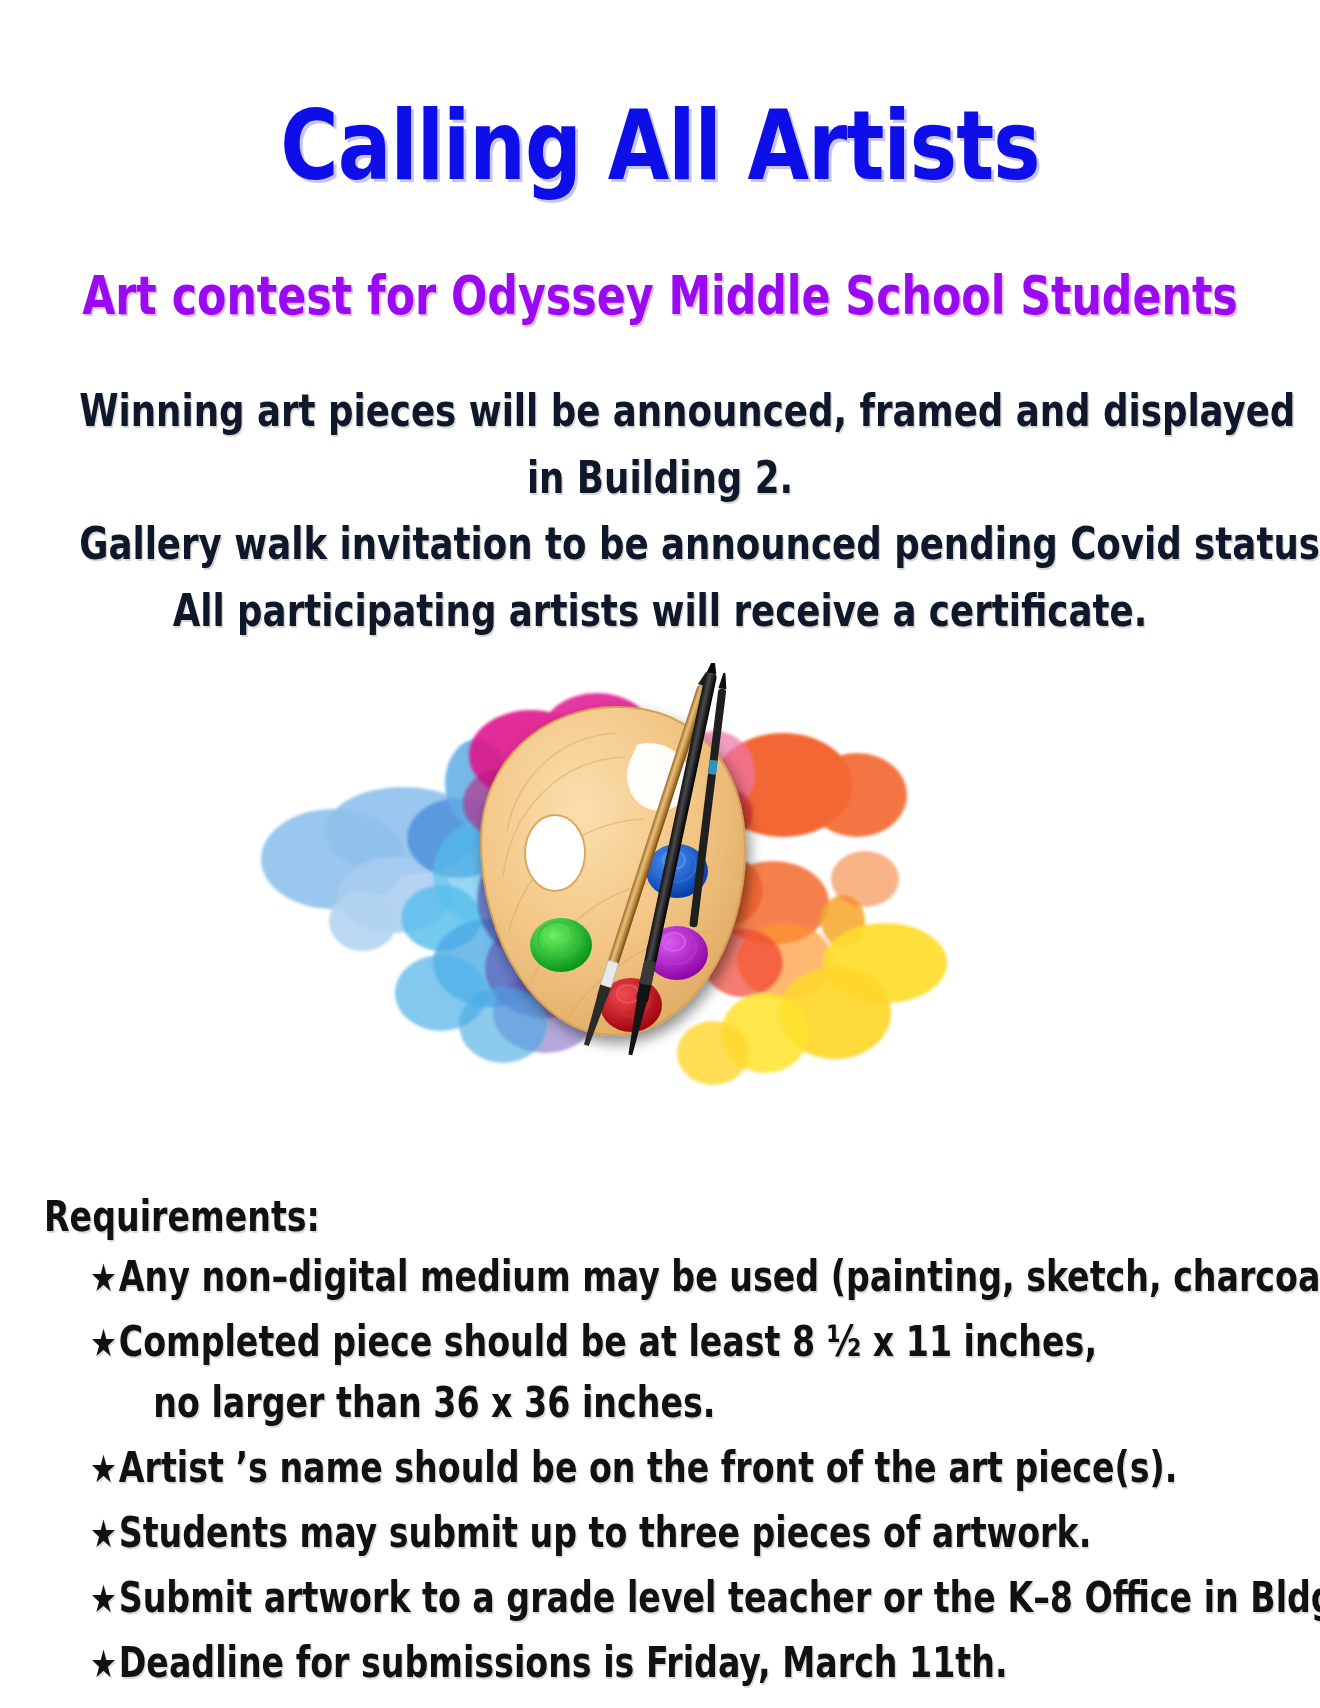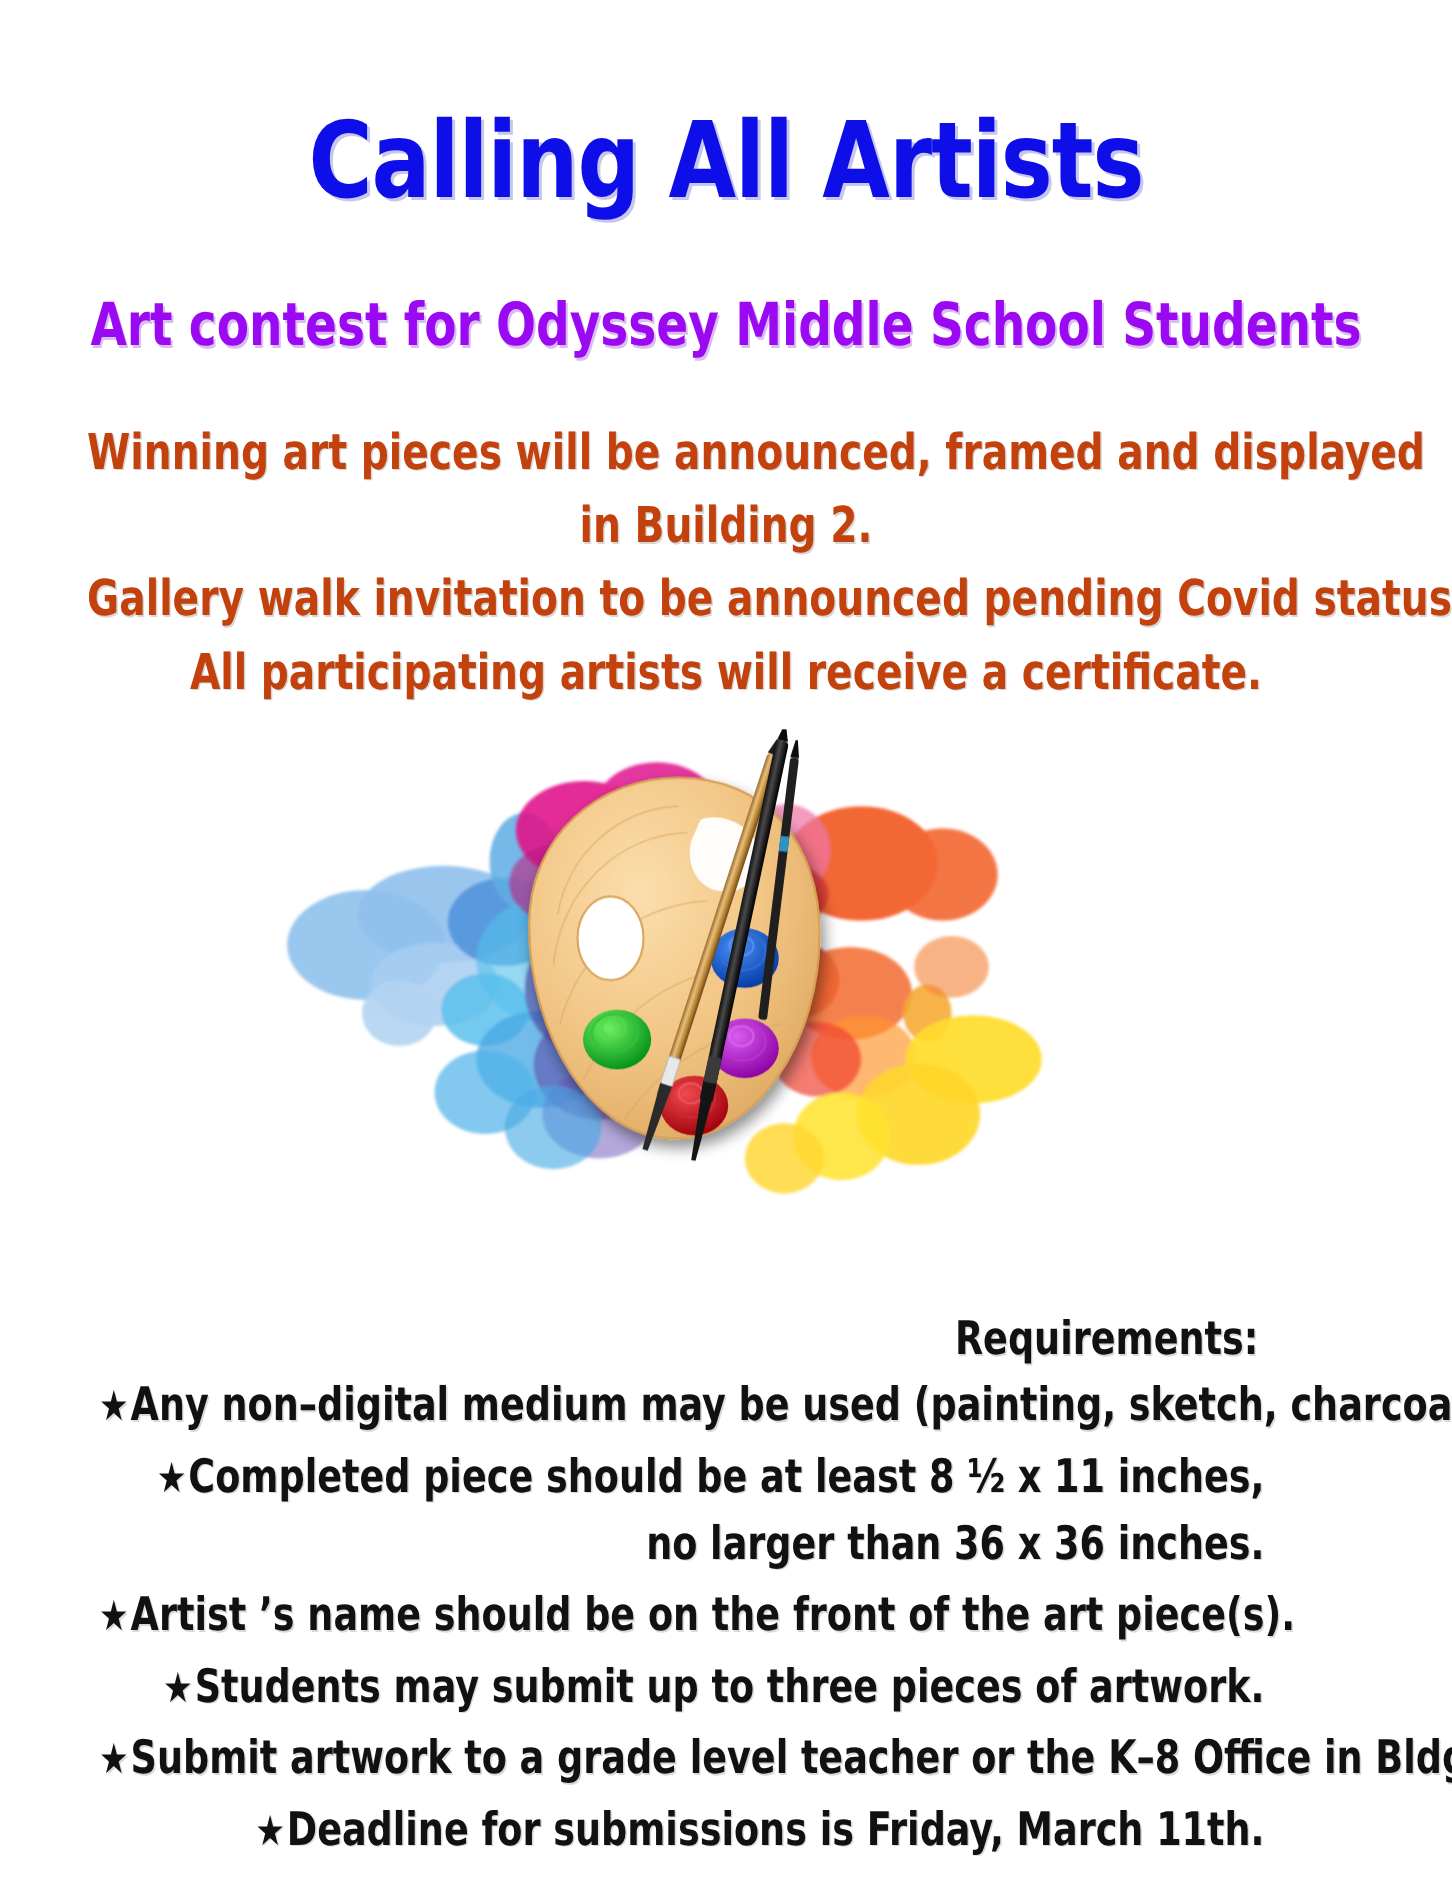--- a/index.html
+++ b/index.html
@@ -59,21 +59,21 @@
     white-space: nowrap;
   }
 
   
   .body-block {
     position: absolute;
     top: 330px;
     left: 0;
     width: 1320px;
     text-align: center;
-    color: #c2410c;
+    color: #0f172a;
     font-size: 45px;
     line-height: 1.48;
     font-weight: 700;
   }
   .body-line {
     display: block;
     white-space: nowrap;
     transform: scaleX(0.88);
     transform-origin: center center;
     text-shadow: 1.5px 1.5px 0 rgba(120,120,120,0.30);
@@ -90,21 +90,20 @@
   .artwork svg { display: block; width: 100%; height: 100%; }
 
   
   .req-block {
     position: absolute;
     top: 1148px;
     left: 44px;
     width: 1250px;
     color: #111111;
     font-weight: 700;
-    text-align: right;
   }
   .req-heading {
     font-size: 42px;
     line-height: 1.0;
     margin-bottom: 18px;
     white-space: nowrap;
     transform: scaleX(0.88);
     transform-origin: left center;
     text-shadow: 1.5px 1.5px 0 rgba(120,120,120,0.28);
   }

